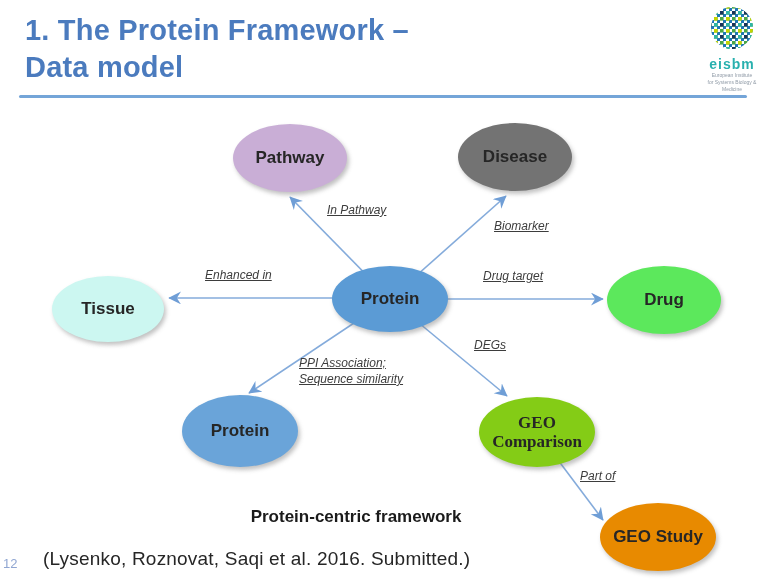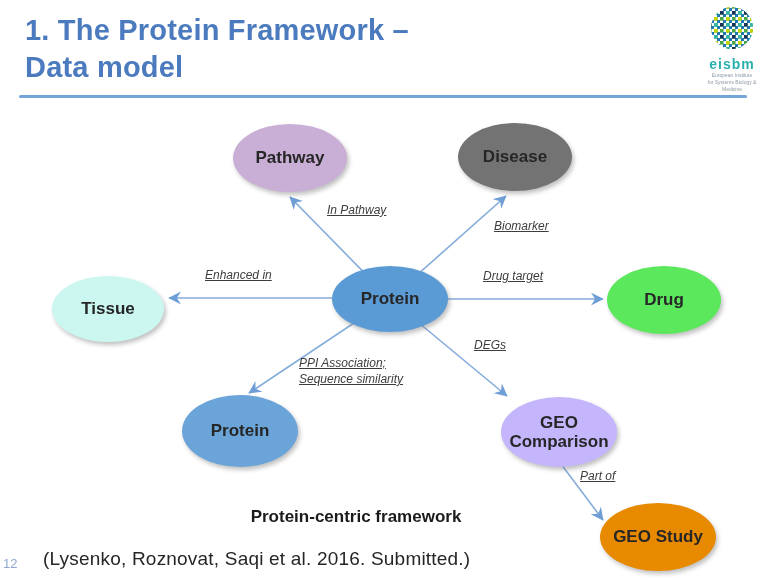--- a/index.html
+++ b/index.html
@@ -129,21 +129,21 @@
   </div>
 
   <div class="node" style="left: 607px; top: 266px; width: 114px; height: 68px; background-color: rgb(92, 232, 92);">
     <span class="node-label">Drug</span>
   </div>
 
   <div class="node" style="left: 182px; top: 395px; width: 116px; height: 72px; background-color: rgb(106, 164, 217);">
     <span class="node-label">Protein</span>
   </div>
 
-  <div class="node" style="left: 501px; top: 397px; width: 116px; height: 70px; background-color: #c4b5fd;">
+  <div class="node" style="left: 479px; top: 397px; width: 116px; height: 70px; background-color: #84cc16; font-family: Liberation Serif, serif;">
     <span class="node-label">GEO Comparison</span>
   </div>
 
   <div class="node" style="left: 600px; top: 503px; width: 116px; height: 68px; background-color: rgb(232, 138, 0);">
     <span class="node-label">GEO Study</span>
   </div>
 
   <div class="edge-label" style="left:327px;top:203px">In Pathway</div>
   <div class="edge-label" style="left:494px;top:219px">Biomarker</div>
   <div class="edge-label" style="left:205px;top:268px">Enhanced in</div>

